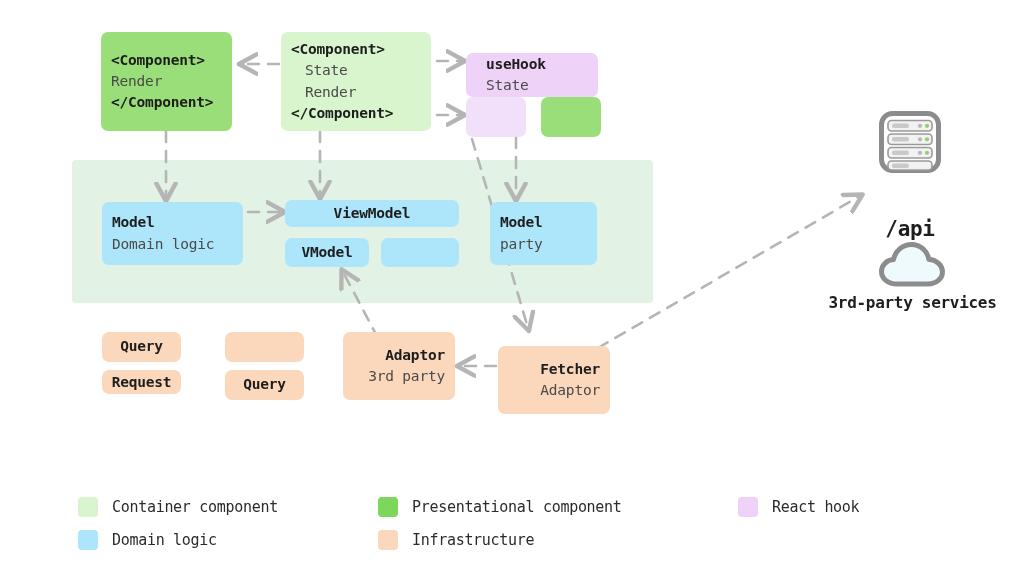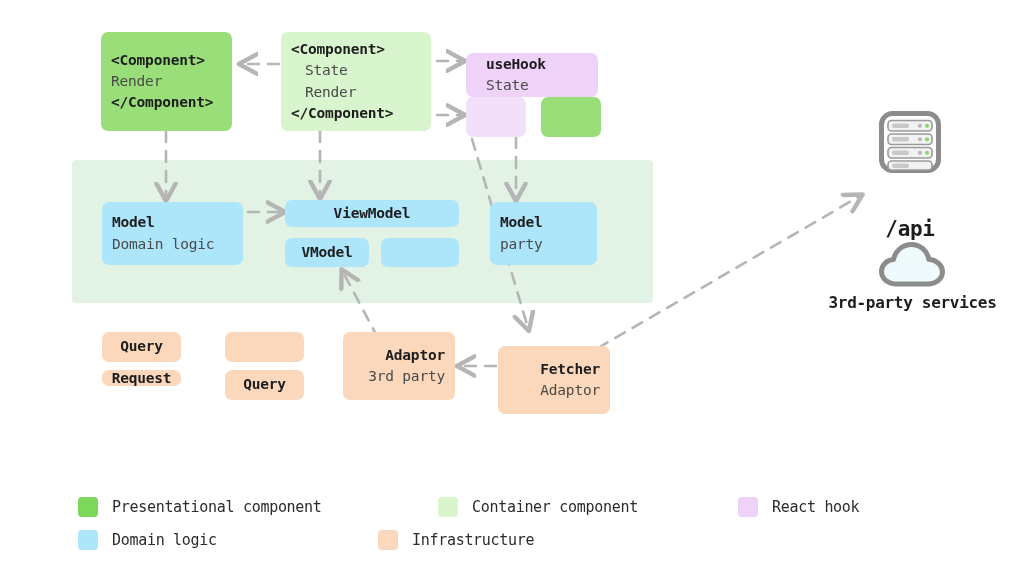--- a/index.html
+++ b/index.html
@@ -141,21 +141,21 @@
 
   <div class="node c-domain" style="left:490px;top:202px;width:107px;height:63px;">
     <div class="ttl">Model</div>
     <div class="sub">party</div>
   </div>
 
   <div class="node c-infra center" style="left:102px;top:332px;width:79px;height:30px;padding:0 6px;">
     <div class="ttl">Query</div>
   </div>
 
-  <div class="node c-infra center" style="left:102px;top:370px;width:79px;height:16px;padding:4px 6px;">
+  <div class="node c-infra center" style="left:102px;top:370px;width:79px;height:16px;padding:12px 6px;">
     <div class="ttl">Request</div>
   </div>
 
   <div class="node c-infra" style="left:225px;top:332px;width:79px;height:30px;"></div>
 
   <div class="node c-infra center" style="left:225px;top:370px;width:79px;height:30px;padding:0 6px;">
     <div class="ttl">Query</div>
   </div>
 
   <div class="node c-infra" style="left:343px;top:332px;width:112px;height:68px;align-items:flex-end;">
@@ -199,27 +199,27 @@
     <svg width="70" height="48" viewBox="0 0 70 48" xmlns="http://www.w3.org/2000/svg">
       <path d="M20,44 C10.6,44 4.5,38.4 4.5,31.4 C4.5,25 10,20 16.5,19.6
                C18.3,10.5 25.8,4.5 34.5,4.5 C43.2,4.5 50.3,10.6 51.8,19.2
                C59.6,19.9 65.5,25.2 65.5,31.8 C65.5,38.6 59.3,44 51,44 Z" fill="#eefafc" stroke="#8c8c8c" stroke-width="5" stroke-linejoin="round"></path>
     </svg>
   </div>
   <div class="icon-label" style="left:810px;top:293px;width:205px;font-size:16px;">3rd-party services</div>
 
   <div id="legend">
     <div class="legend-row">
+      <div class="legend-item lg-col1">
+        <div class="legend-sw" style="background:#d9f5cd;"></div>
+        <div class="legend-tx">Container component</div>
+      </div>
       <div class="legend-item lg-col2">
         <div class="legend-sw" style="background:#7cd75a;"></div>
         <div class="legend-tx">Presentational component</div>
-      </div>
-      <div class="legend-item lg-col1">
-        <div class="legend-sw" style="background:#d9f5cd;"></div>
-        <div class="legend-tx">Container component</div>
       </div>
       <div class="legend-item">
         <div class="legend-sw" style="background:#eed2f7;"></div>
         <div class="legend-tx">React hook</div>
       </div>
     </div>
     <div class="legend-row">
       <div class="legend-item lg-col1">
         <div class="legend-sw" style="background:#ade6fa;"></div>
         <div class="legend-tx">Domain logic</div>

